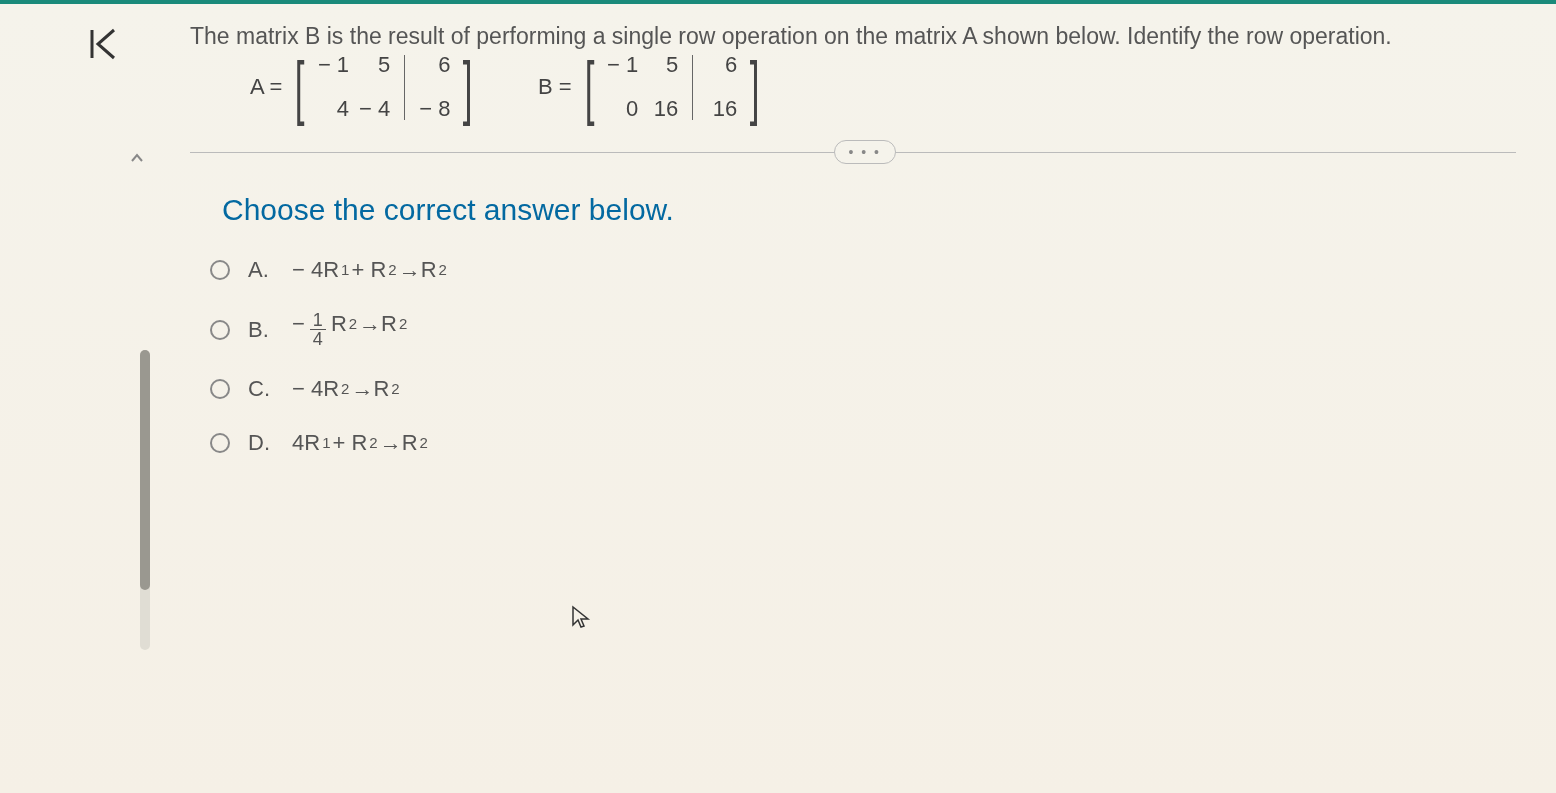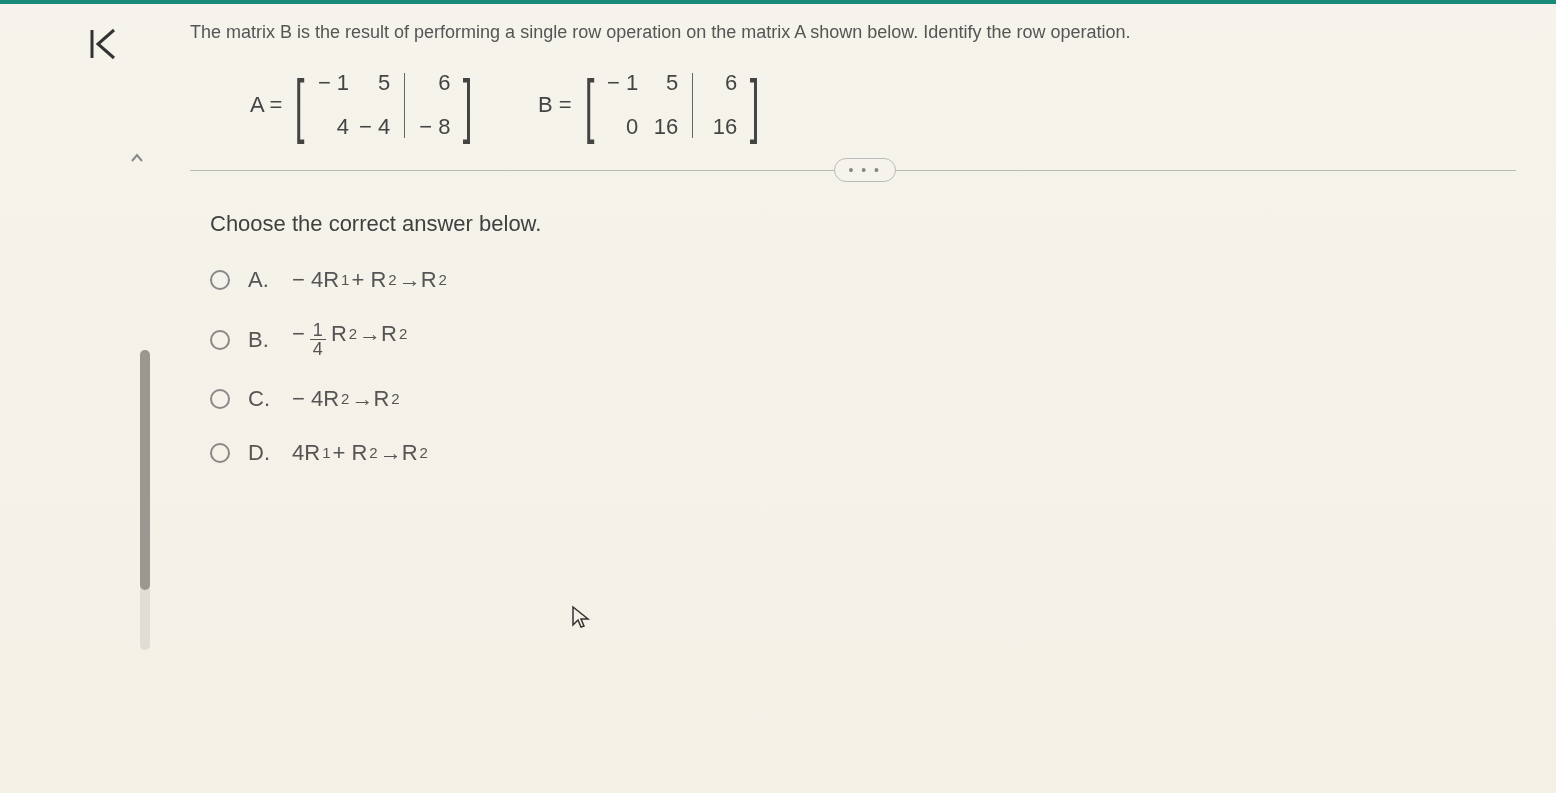--- a/index.html
+++ b/index.html
@@ -58,24 +58,23 @@
     height: 240px;
     background: #9a9890;
     border-radius: 5px;
   }
   .main {
     flex: 1;
     padding: 20px 40px 20px 20px;
     color: #3a3a3a;
   }
   .question-text {
-    font-size: 18px;
+    font-size: 23px;
     line-height: 1.4;
     color: #555;
-    margin-bottom: 25px;
   }
   .matrices {
     display: flex;
     gap: 60px;
     margin-left: 60px;
     margin-bottom: 30px;
     align-items: center;
   }
   .matrix-group {
     display: flex;
@@ -129,24 +128,24 @@
     background: #f5f3eb;
     border: 1px solid #bbb;
     border-radius: 14px;
     padding: 3px 14px;
     font-size: 14px;
     color: #888;
     letter-spacing: 2px;
     cursor: pointer;
   }
   .prompt {
-    font-size: 22px;
-    color: #404040;
+    font-size: 30px;
+    color: #0369a1;
     margin-bottom: 30px;
-    margin-left: 20px;
+    margin-left: 32px;
   }
   .options {
     margin-left: 20px;
     display: flex;
     flex-direction: column;
     gap: 28px;
   }
   .option {
     display: flex;
     align-items: center;

